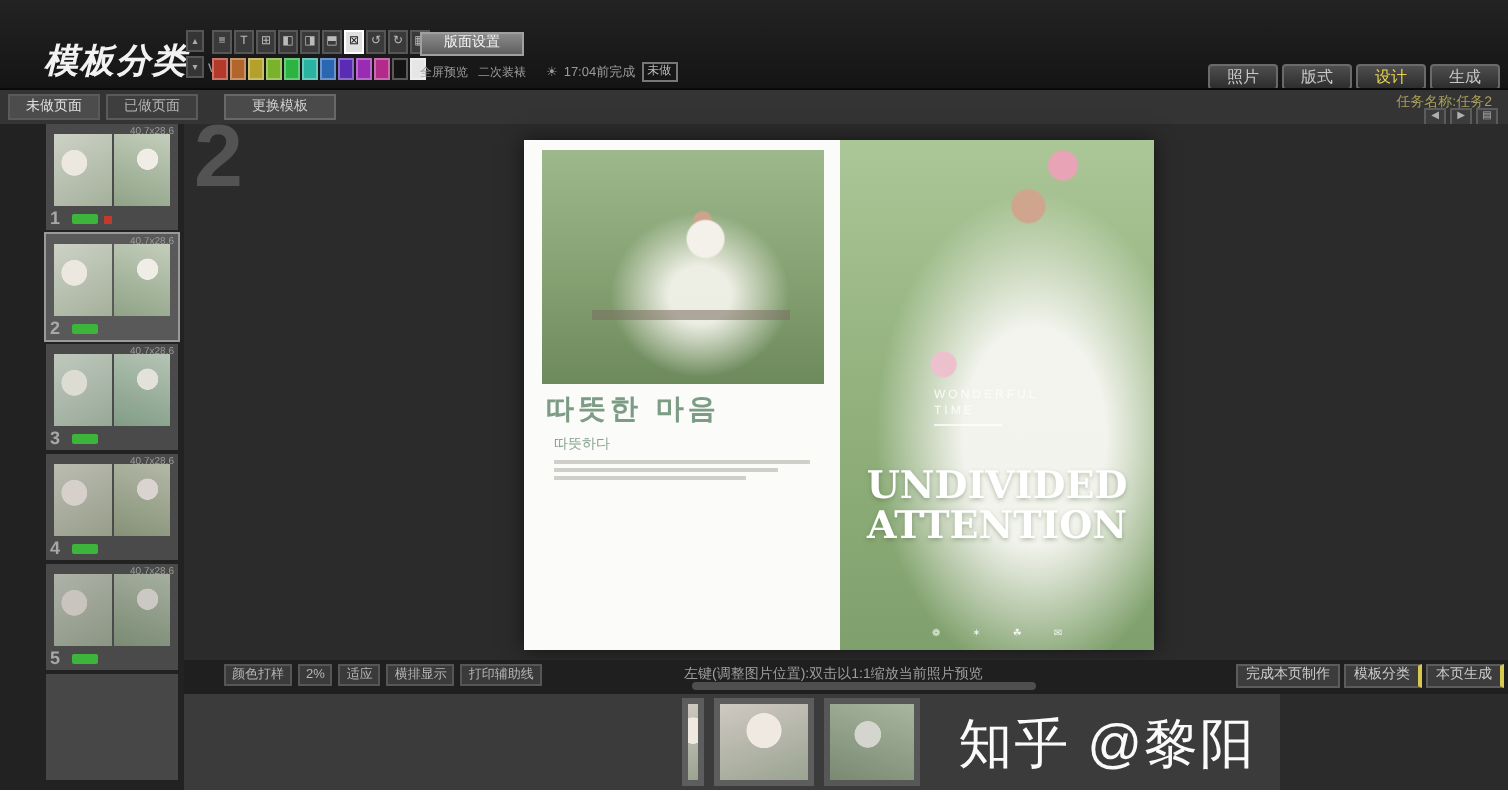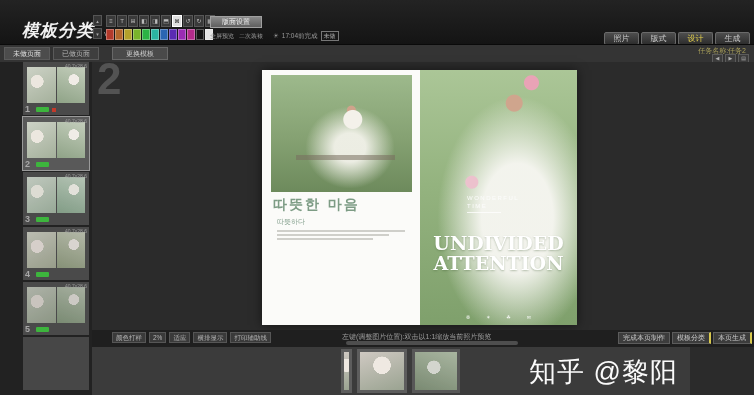--- a/index.html
+++ b/index.html
@@ -118,21 +118,21 @@
                   font-size:6.5px; line-height:9px; padding:0 3px; cursor:pointer; white-space:nowrap;}
   .tip { position:absolute; left:250px; top:2px; font-size:7px; color:#9e9e9e; white-space:nowrap;}
   .hscroll { position:absolute; left:254px; top:11px; width:172px; height:4px; background:#4e4e4e;
              border-radius:2px; cursor:pointer;}
   .bright { position:absolute; right:2px; top:2px; display:flex; gap:2px; }
   .bright button { height:12px; background:#3c3c3c; border:1px solid #5c5c5c; color:#cccccc;
                    font-size:7px; line-height:10px; padding:0 4px; cursor:pointer; white-space:nowrap;}
   .bright button.accent { border-right:2px solid #d8c84d; }
 
   
-  .filmstrip { position:absolute; left:92px; top:347px; width:598px; height:48px; background:#3b3b3b; }
+  .filmstrip { position:absolute; left:92px; top:347px; width:548px; height:48px; background:#3b3b3b; }
   .f-cell { position:absolute; top:2px; height:44px; background:#5d5d5d; padding:3px; cursor:pointer;}
   .f-cell .fph { width:100%; height:100%; }
   .f1 { left:249px; width:11px; overflow:hidden;}
   .f2 { left:265px; width:50px; }
   .f3 { left:320px; width:48px; opacity:.85; }
   .fph-a { background: radial-gradient(circle at 50% 35%, #efe9e2 0 26%, rgba(0,0,0,0) 27%),
                        linear-gradient(160deg,#cfc9c2,#9aa391); }
   .fph-b { background: radial-gradient(circle at 45% 40%, #eef0e8 0 20%, rgba(0,0,0,0) 21%),
                        linear-gradient(200deg,#bccbb2,#85987c); }
   .watermark { position:absolute; right:12px; top:7px; font-size:27px; color:#fafafa; letter-spacing:1px;}

